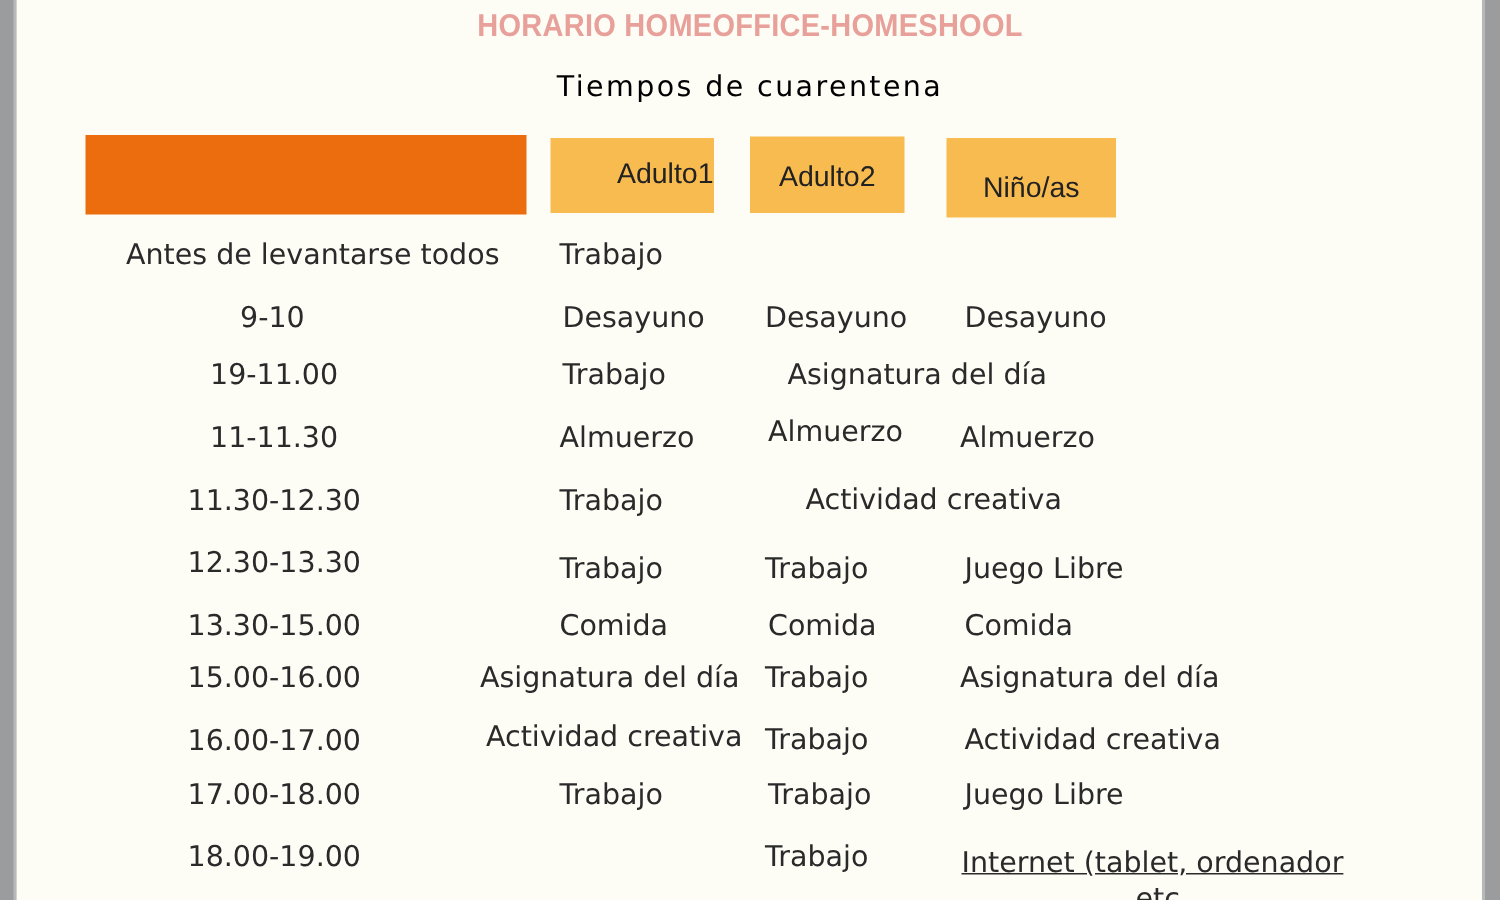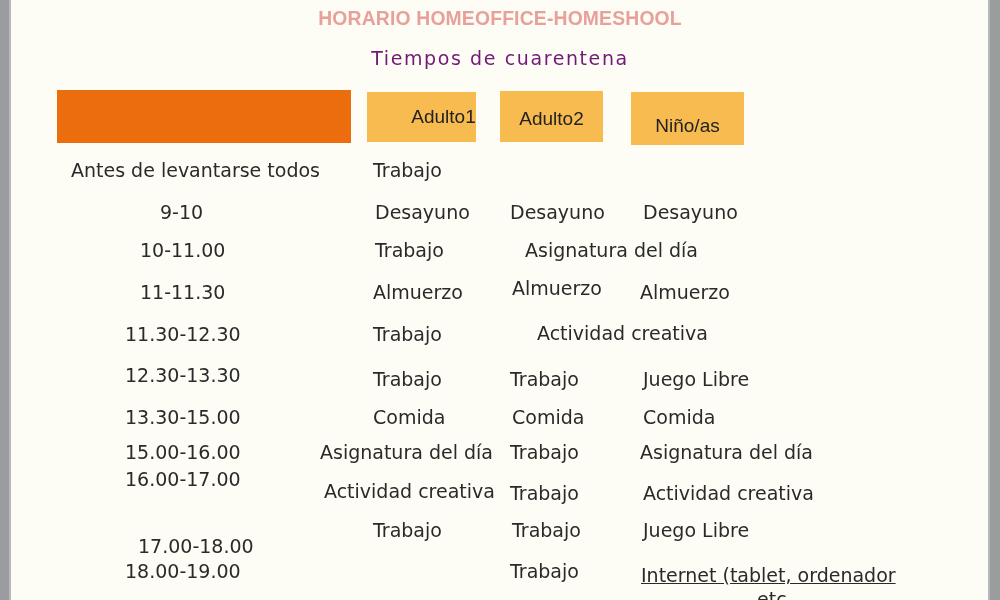--- a/index.html
+++ b/index.html
@@ -1,19 +1,19 @@
 <!DOCTYPE html>
 <html><head>
 <meta charset="utf-8">
 <style>
   html, body { margin:0; padding:0; }
   body { width:1000px; height:600px; overflow:hidden; background:#9a9c9e; position:relative; font-family:"DejaVu Sans", sans-serif; }
   .page { position:absolute; left:11px; top:0; width:977px; height:600px; background:#fdfdf6; }
   .title { position:absolute; left:0; width:1000px; top:6px; text-align:center; font-family:"Liberation Sans", sans-serif; font-weight:bold; font-size:21px; color:#e8a09a; letter-spacing:0.2px; transform:scaleX(0.92); }
-  .subtitle { position:absolute; left:0; width:1000px; top:47px; text-align:center; font-size:19px; color:#701a75; letter-spacing:1.6px; }
+  .subtitle { position:absolute; left:0; width:1000px; top:47px; text-align:center; font-size:19px; color:#000000; letter-spacing:1.6px; }
   .hbox { position:absolute; box-sizing:border-box; }
   .hbox.orange { background:#ec6d0d; }
   .hbox.yellow { background:#f7bb50; color:#222; font-size:19px; display:flex; align-items:center; justify-content:center; font-family:"Liberation Sans", sans-serif; }
   .cell { position:absolute; font-size:19px; color:#2a2a2a; white-space:nowrap; }
   .gray-bar { position:absolute; top:0; width:2px; height:600px; background:#b6b8b9; }
 </style>
 </head>
 <body>
 
 <div class="gray-bar" style="left:9px;"></div>
@@ -21,29 +21,29 @@
 <div class="gray-bar" style="left:988px;"></div>
 
 <div class="title">HORARIO HOMEOFFICE-HOMESHOOL</div>
 <div class="subtitle">Tiempos de cuarentena</div>
 
 <div class="hbox orange" style="left:57px; top:90px; width:294px; height:53px;"></div>
 <div class="hbox yellow" style="left:367px; top:92px; width:109px; height:50px;padding-left:44px;">Adulto1</div>
 <div class="hbox yellow" style="left:500px; top:91px; width:103px; height:51px; padding-top:4px;">Adulto2</div>
 <div class="hbox yellow" style="left:631px; top:92px; width:113px; height:53px; padding-top:14px;">Niño/as</div>
 
-<div class="cell" style="left:71px; top:159px;">Antes de levantarse todos</div>
+<div class="cell" style="left:84px; top:159px;">Antes de levantarse todos</div>
 <div class="cell" style="left:373px; top:159px;">Trabajo</div>
 
 <div class="cell" style="left:160px; top:201px;">9-10</div>
 <div class="cell" style="left:375px; top:201px;">Desayuno</div>
 <div class="cell" style="left:510px; top:201px;">Desayuno</div>
 <div class="cell" style="left:643px; top:201px;">Desayuno</div>
 
-<div class="cell" style="left:140px; top:239px;">10-11.00</div>
+<div class="cell" style="left:140px; top:239px;">19-11.00</div>
 <div class="cell" style="left:375px; top:239px;">Trabajo</div>
 <div class="cell" style="left:525px; top:239px;">Asignatura del día</div>
 
 <div class="cell" style="left:140px; top:281px;">11-11.30</div>
 <div class="cell" style="left:373px; top:281px;">Almuerzo</div>
 <div class="cell" style="left:512px; top:277px;">Almuerzo</div>
 <div class="cell" style="left:640px; top:281px;">Almuerzo</div>
 
 <div class="cell" style="left:125px; top:323px;">11.30-12.30</div>
 <div class="cell" style="left:373px; top:323px;">Trabajo</div>
@@ -57,26 +57,26 @@
 <div class="cell" style="left:125px; top:406px;">13.30-15.00</div>
 <div class="cell" style="left:373px; top:406px;">Comida</div>
 <div class="cell" style="left:512px; top:406px;">Comida</div>
 <div class="cell" style="left:643px; top:406px;">Comida</div>
 
 <div class="cell" style="left:125px; top:441px;">15.00-16.00</div>
 <div class="cell" style="left:320px; top:441px;">Asignatura del día</div>
 <div class="cell" style="left:510px; top:441px;">Trabajo</div>
 <div class="cell" style="left:640px; top:441px;">Asignatura del día</div>
 
-<div class="cell" style="left:125px; top:468px;">16.00-17.00</div>
+<div class="cell" style="left:125px; top:483px;">16.00-17.00</div>
 <div class="cell" style="left:324px; top:480px;">Actividad creativa</div>
 <div class="cell" style="left:510px; top:482px;">Trabajo</div>
 <div class="cell" style="left:643px; top:482px;">Actividad creativa</div>
 
-<div class="cell" style="left:138px; top:519px;margin-top:16px;">17.00-18.00</div>
+<div class="cell" style="left:125px; top:519px;">17.00-18.00</div>
 <div class="cell" style="left:373px; top:519px;">Trabajo</div>
 <div class="cell" style="left:512px; top:519px;">Trabajo</div>
 <div class="cell" style="left:643px; top:519px;">Juego Libre</div>
 
 <div class="cell" style="left:125px; top:560px;">18.00-19.00</div>
 <div class="cell" style="left:510px; top:560px;">Trabajo</div>
 <div class="cell" style="left:641px; top:564px;text-decoration:underline;">Internet (tablet, ordenador</div>
 <div class="cell" style="left:757px; top:588px;">etc</div>
 
 </body></html>

